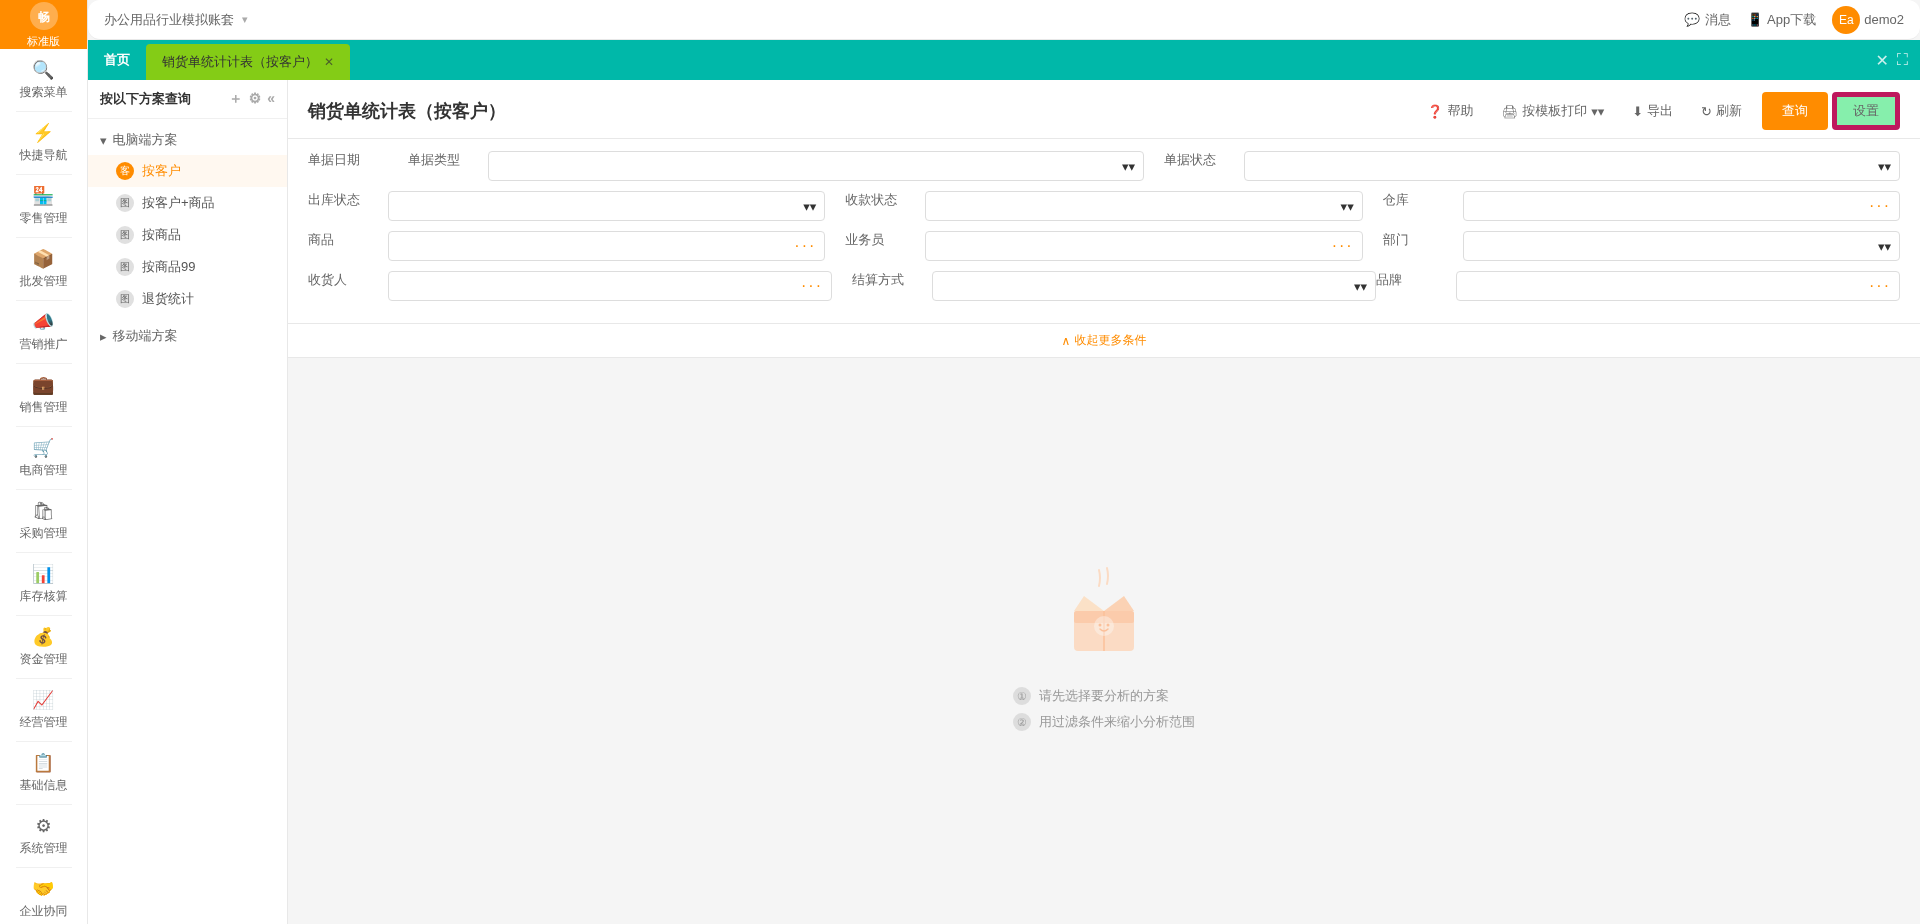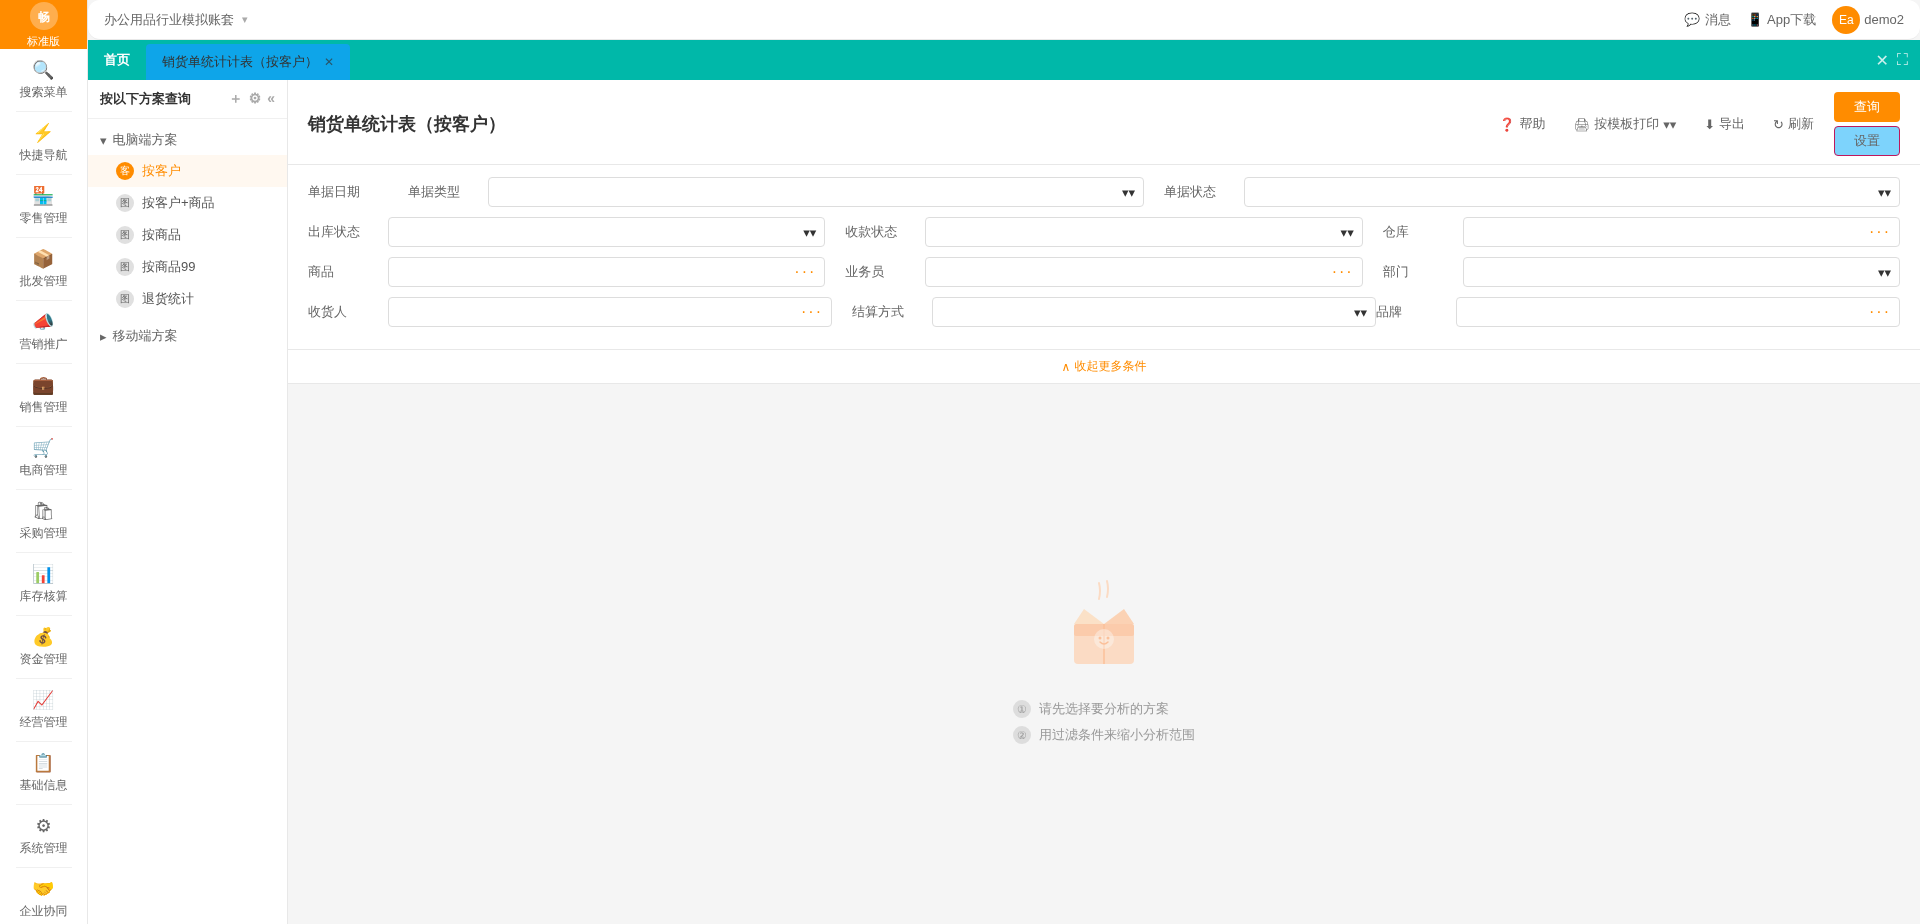--- a/index.html
+++ b/index.html
@@ -121,21 +121,21 @@
       color: rgba(255,255,255,0.8);
       font-size: 13px;
       gap: 6px;
       white-space: nowrap;
     }
     .tab-item.home {
       color: #fff;
       font-weight: bold;
     }
     .tab-item.active {
-      background: #0ea5e9;
+      background: #84cc16;
       color: #333;
       border-radius: 4px 4px 0 0;
       margin-top: 4px;
       height: 36px;
     }
     .tab-close {
       font-size: 12px;
       cursor: pointer;
       opacity: 0.7;
     }
@@ -285,39 +285,39 @@
     .query-btn {
       background: #ff8c00;
       color: #fff;
       border: none;
       border-radius: 4px;
       padding: 6px 20px;
       cursor: pointer;
       font-size: 13px;
     }
     .settings-btn {
-      border: 1px solid #be185d;
+      border: 5px solid #be185d;
       border-radius: 4px;
       padding: 5px 16px;
       cursor: pointer;
       font-size: 13px;
-      background: #7dd3fc;
+      background: #86efac;
       color: #666;
     }
 
     
     .filter-area {
       background: #fff;
       padding: 12px 20px;
       border-bottom: 1px solid #e8e8e8;
       flex-shrink: 0;
     }
     .filter-row {
       display: flex;
-      align-items: center;
+      align-items: flex-start;
       margin-bottom: 10px;
       gap: 0;
     }
     .filter-label {
       width: 80px;
       color: #666;
       font-size: 13px;
       flex-shrink: 0;
     }
     .filter-control {
@@ -614,21 +614,21 @@
             <span class="arrow-down">▾</span>
           </button>
           <button class="page-action-btn">
             <span>⬇</span>
             <span>导出</span>
           </button>
           <button class="page-action-btn">
             <span>↻</span>
             <span>刷新</span>
           </button>
-          <div style="display:flex;flex-direction:column;gap:4px;">
+          <div style="display:flex;flex-direction:row;gap:4px;">
             <button class="query-btn">查询</button>
             <button class="settings-btn">设置</button>
           </div>
         </div>
       </div>
 
       <div class="filter-area">
 
         <div class="filter-row">
           <span class="filter-label">单据日期</span>

